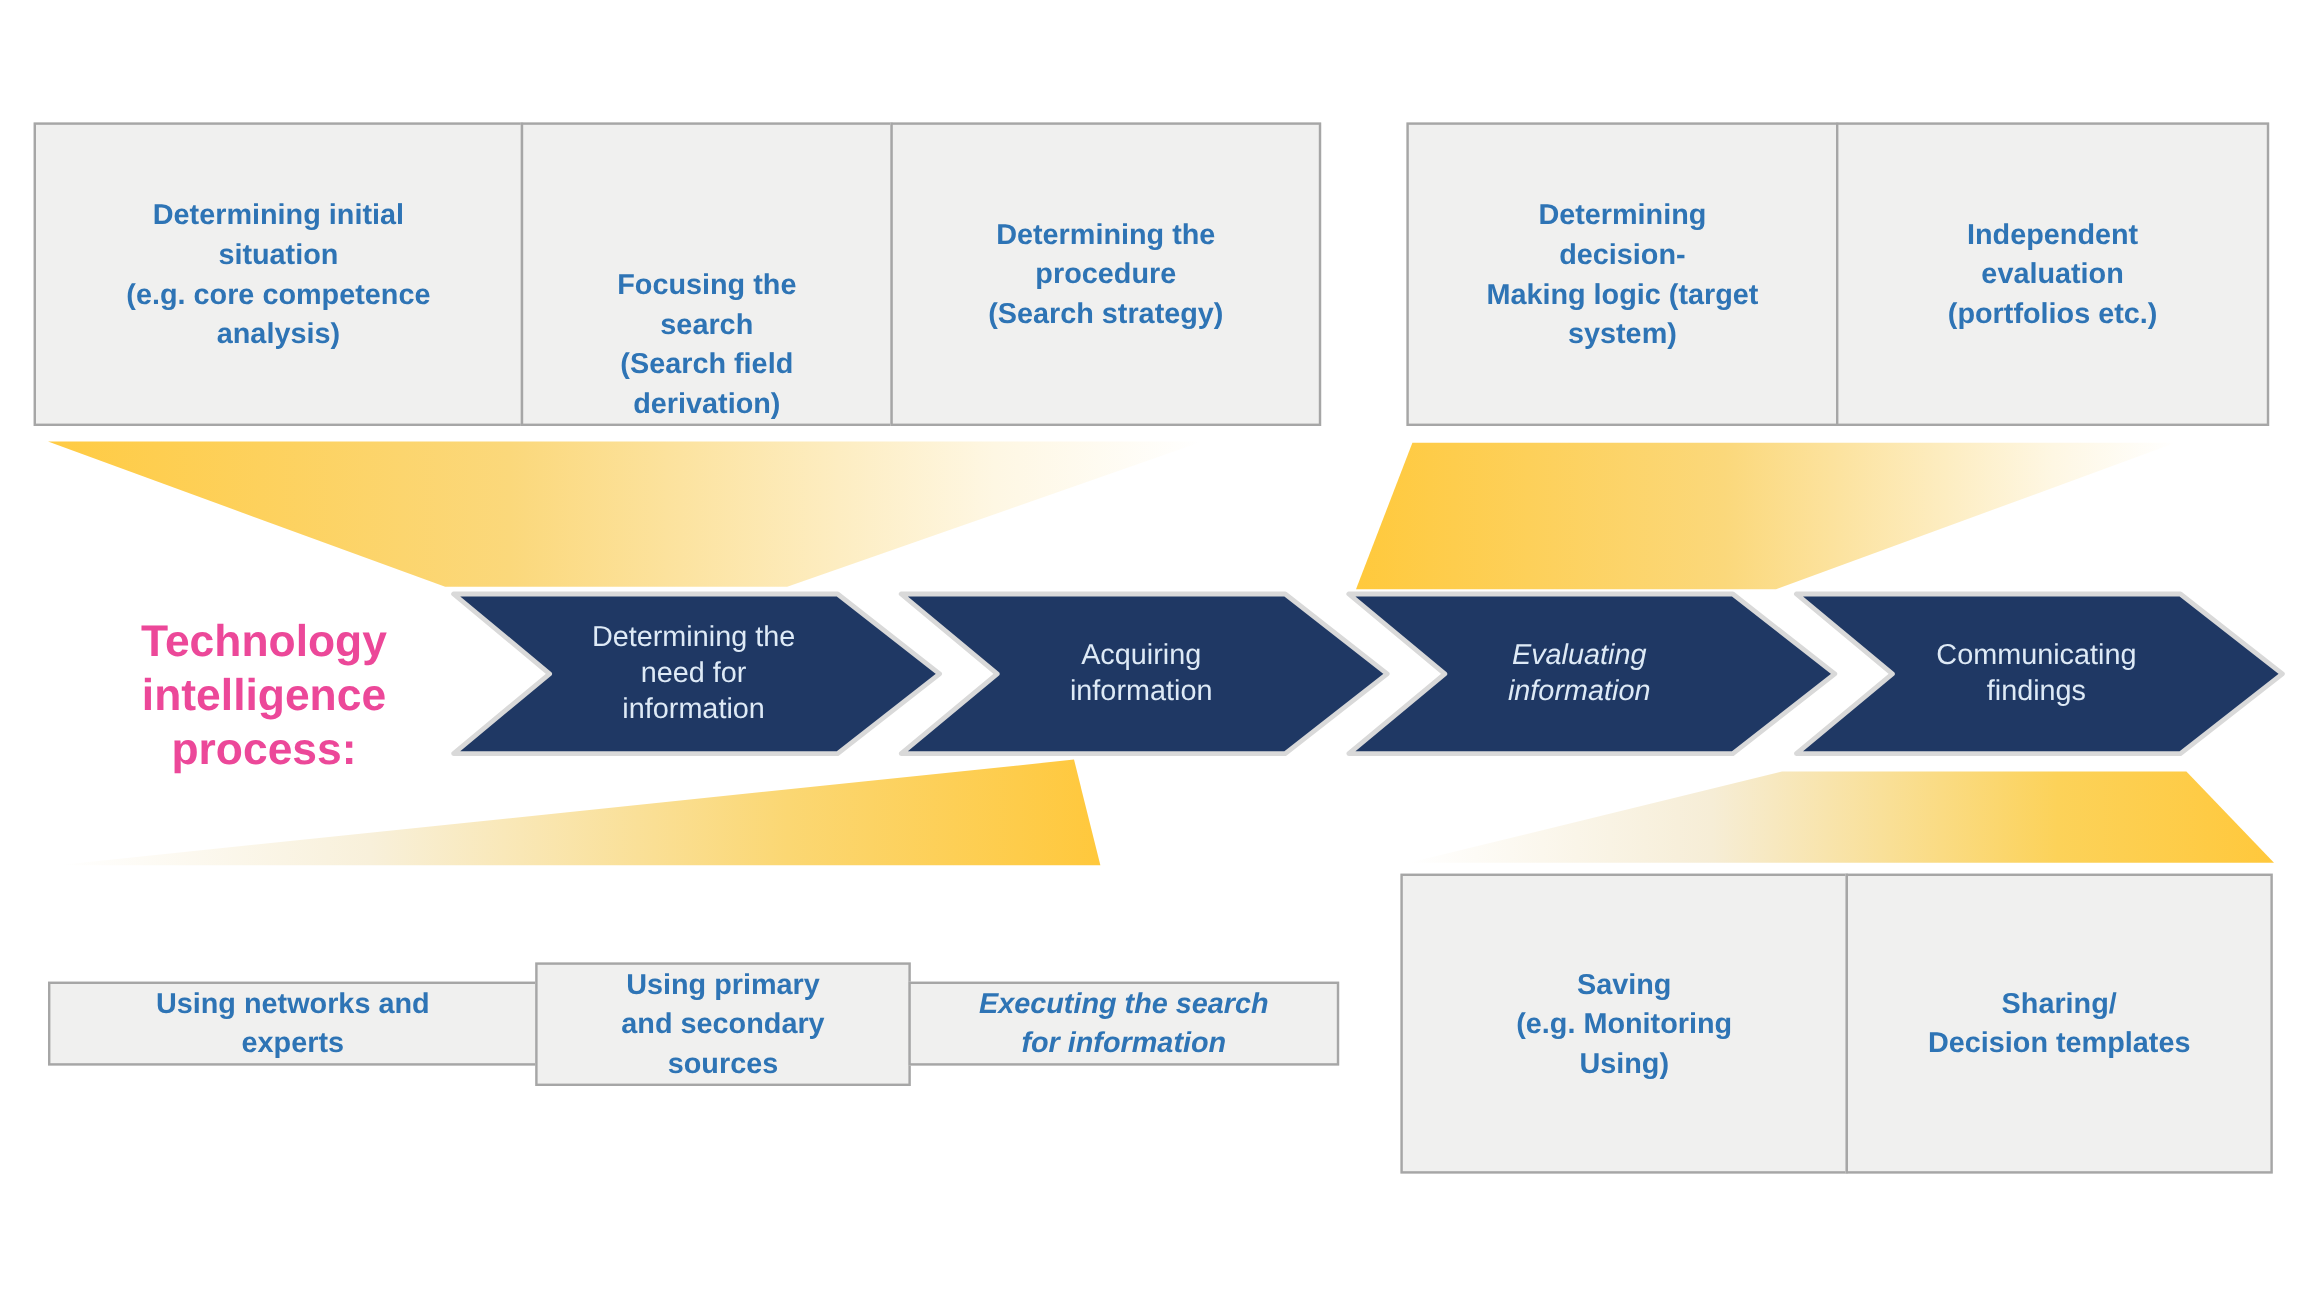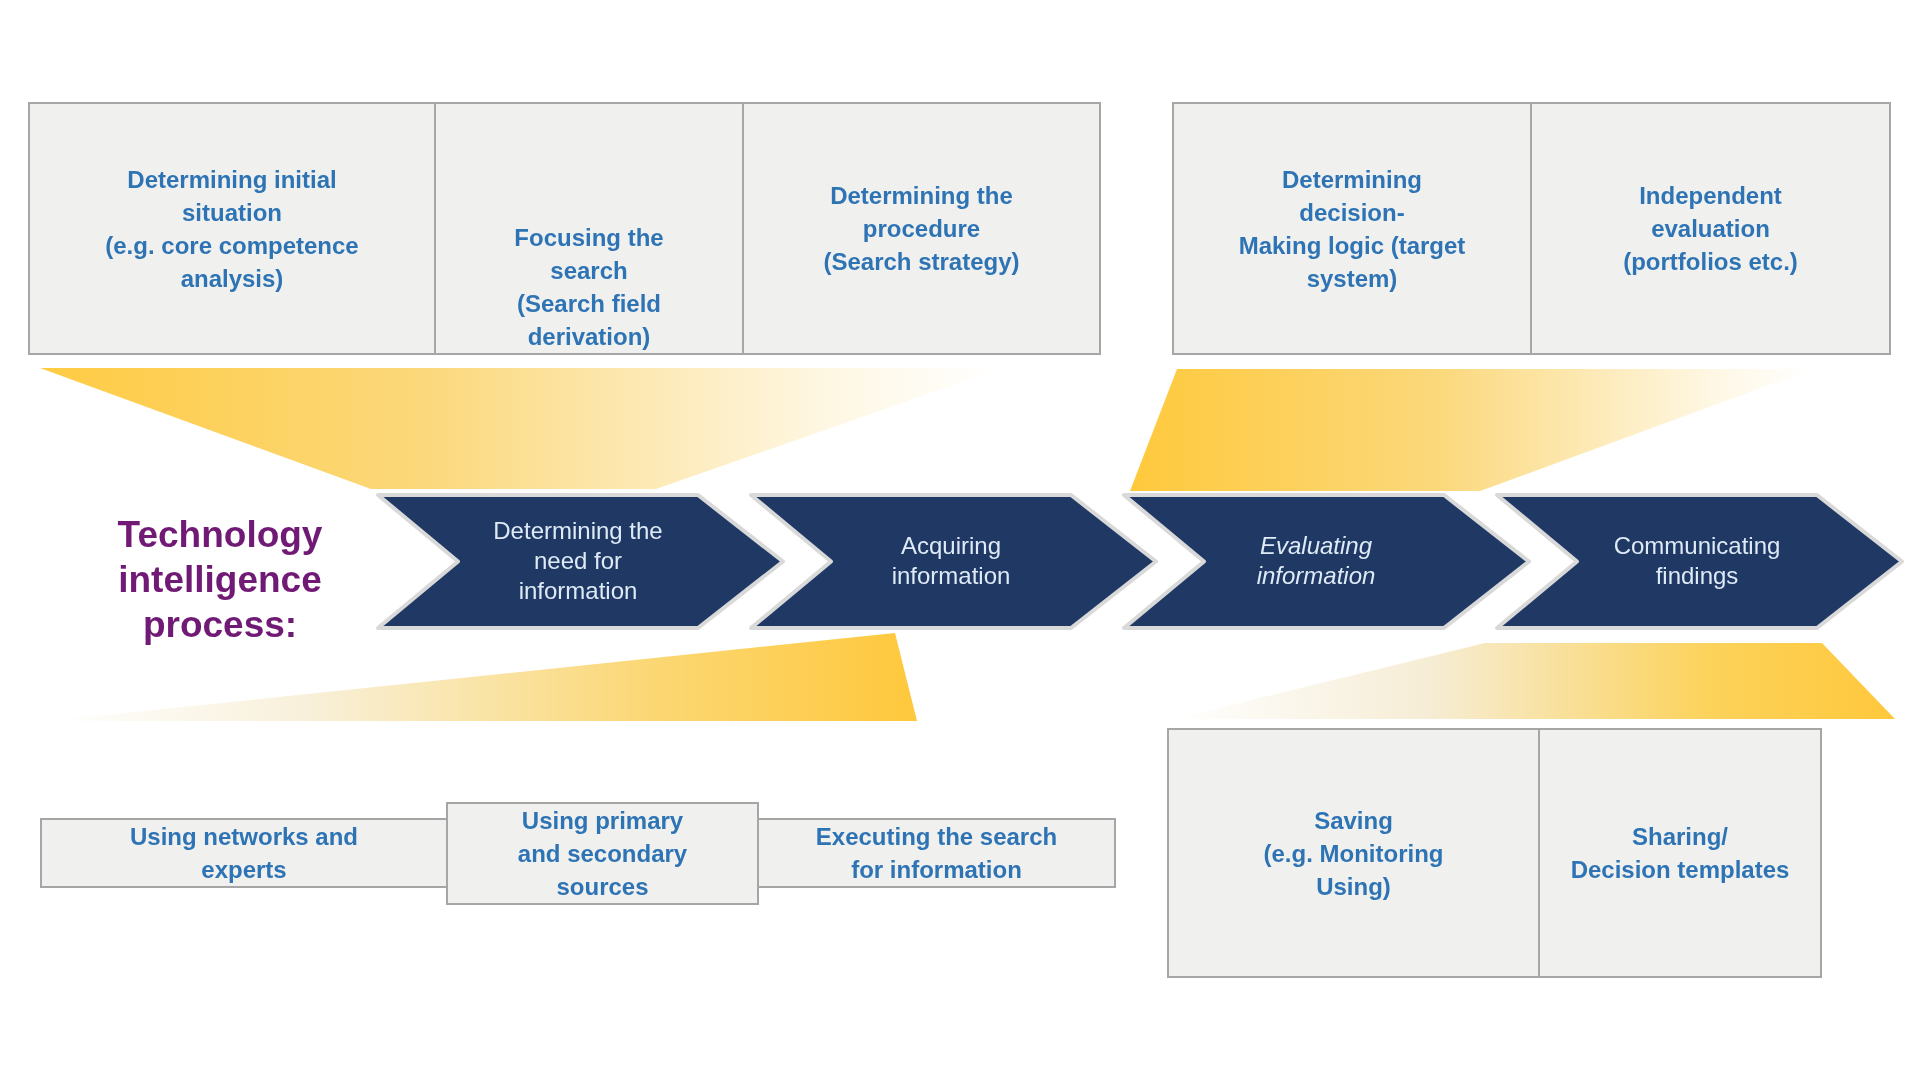--- a/index.html
+++ b/index.html
@@ -13,21 +13,21 @@
     box-sizing:border-box;border:2px solid #A6A6A6;background:#F0F0EF;
     display:flex;align-items:center;justify-content:center;
   }
   .gray-box + .gray-box{margin-left:-2px;}
   .box-label{
     white-space:pre-line;text-align:center;color:#2E74B5;font-weight:bold;
     font-size:24px;line-height:33px;padding:0 8px;
   }
   .process-label{
     position:absolute;left:58px;top:512px;width:324px;text-align:center;
-    color:#701a75;font-weight:bold;font-size:37px;line-height:45px;white-space:pre-line;
+    color:#ec4899;font-weight:bold;font-size:37px;line-height:45px;white-space:pre-line;
   }
   .arrow-label{
     position:absolute;width:260px;text-align:center;color:#DEEAF6;
     font-size:24px;line-height:30px;white-space:pre-line;
   }
   .al-1{left:448px;top:516px;}
   .al-2{left:821px;top:531px;}
   .al-3{left:1186px;top:531px;font-style:italic;}
   .al-4{left:1567px;top:531px;}
 </style>
@@ -126,31 +126,31 @@
   <div class="box-group" style="left:40px;top:728px;height:250px;align-items:center;">
     <div class="gray-box" style="width:408px;">
       <div class="box-label">Using networks and
 experts</div>
     </div>
     <div class="gray-box" style="width:313px;">
       <div class="box-label">Using primary
 and secondary
 sources</div>
     </div>
-    <div class="gray-box" style="width:359px;">
+    <div class="gray-box" style="width:359px;font-style:italic;">
       <div class="box-label">Executing the search
 for information</div>
     </div>
   </div>
 
   <div class="box-group" style="left:1167px;top:728px;height:250px;">
     <div class="gray-box" style="width:373px;">
       <div class="box-label">Saving
 (e.g. Monitoring
 Using)</div>
     </div>
-    <div class="gray-box" style="width:284px;">
+    <div class="gray-box" style="width:356px;">
       <div class="box-label">Sharing/
 Decision templates</div>
     </div>
   </div>
 
 </div>
 
 </body></html>

